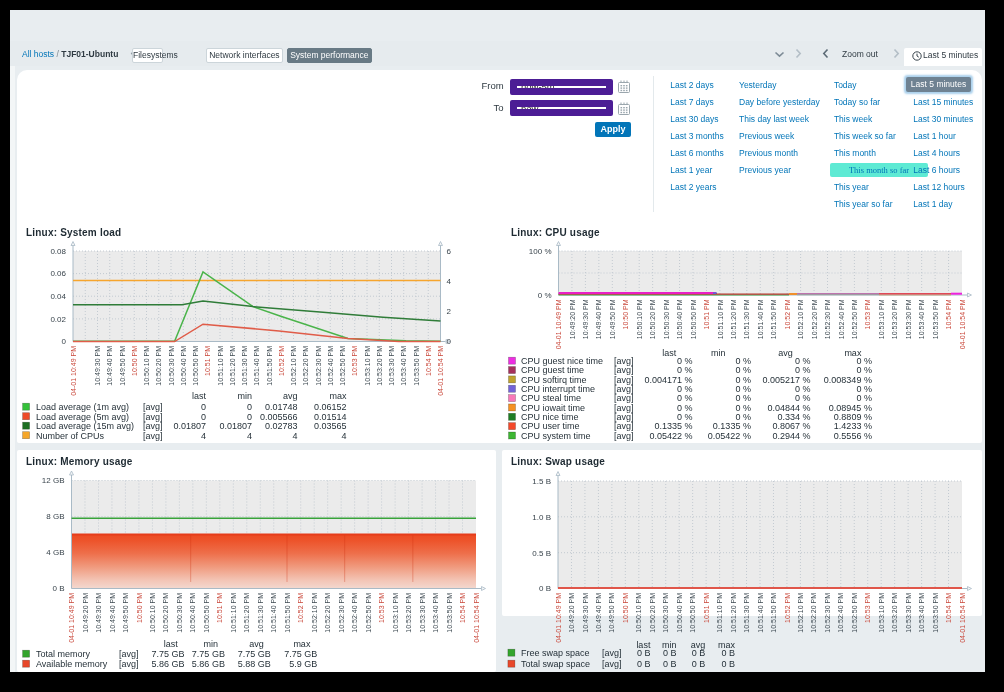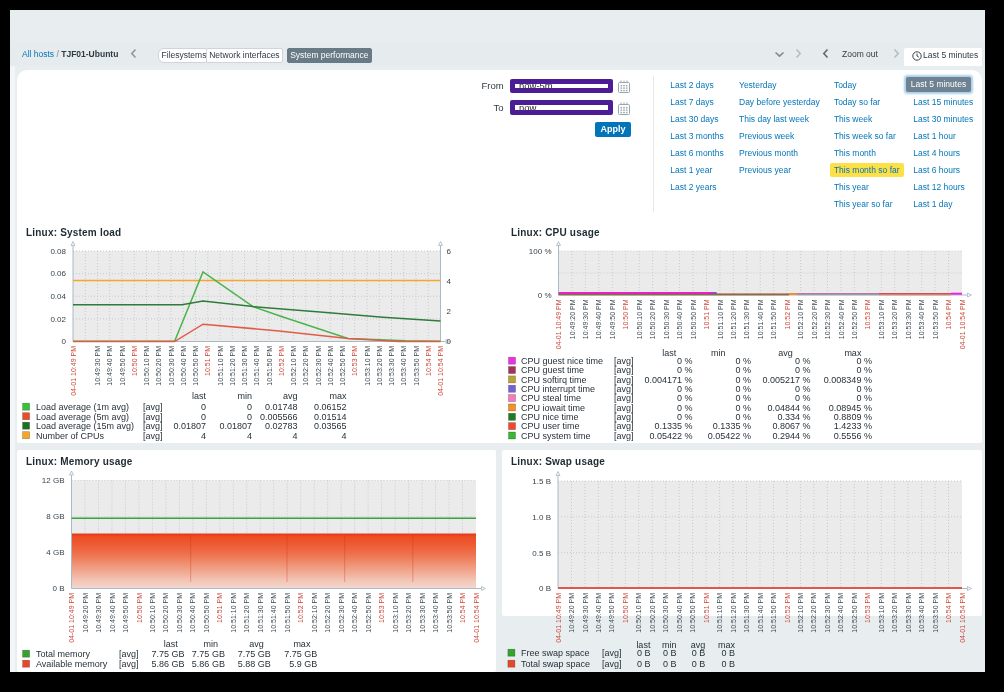--- a/index.html
+++ b/index.html
@@ -11,37 +11,37 @@
 #nav { position:absolute; left:0; top:31px; width:975px; height:25px; background:#e6ebee; font-size:8.5px; white-space:nowrap; }
 #strip { position:absolute; left:0; top:56px; width:4.5px; height:606px; background:#f3f6f7; }
 .crumb { position:absolute; top:8px; }
 a, .lnk { color:#0275b8; text-decoration:none; }
 .tab { position:absolute; top:7px; height:14.5px; background:#fff; border:1px solid #ccd5da; border-radius:2px; color:#2f3a42; text-align:center; line-height:12.5px; font-size:8.5px; white-space:nowrap; }
 .tabsel { background:#687a85; border-color:#687a85; color:#fff; }
 #ztab { position:absolute; left:894.3px; top:37.5px; width:77.7px; height:18.5px; background:#fff; border-radius:2px 2px 0 0; }
 #ztab svg { display:block; }
 #filter { position:absolute; left:7px; top:60px; width:965px; height:180px; background:#fff; border-radius:10px; }
 .flabel { position:absolute; font-size:9.5px; color:#2f3a42; text-align:right; width:40px; }
-.finput { position:absolute; width:103px; height:14.5px; border:5px solid #4c1d95; border-radius:2px; font-size:9.5px; color:#2b2b2b; padding:1px 4px; background:#fff; font-family:"Liberation Sans", sans-serif; }
+.finput { position:absolute; width:103px; height:14.5px; border:7px solid #4c1d95; border-radius:2px; font-size:9.5px; color:#2b2b2b; padding:1px 4px; background:#fff; font-family:"Liberation Sans", sans-serif; }
 .fcal { position:absolute; width:12px; height:13px; }
 #apply { position:absolute; left:578px; top:51.5px; width:36px; height:15px; background:#0275b8; border-radius:2px; color:#fff; font-size:9px; font-weight:bold; text-align:center; line-height:15px; }
 #vsep { position:absolute; left:636px; top:6px; width:1px; height:136px; background:#e3e9ec; }
 .ql { position:absolute; font-size:8.5px; color:#0275b8; white-space:nowrap; }
-.qlhl { background:#fde047; padding:2px 4px; margin:-2px -4px; border-radius:2px; }
+.qlhl { background:#5eead4; padding:2px 19px; margin:-2px -4px; border-radius:2px;font-family:Liberation Serif, serif; }
 .qlsel { left:889px !important; width:65px; top:6.6px !important; height:15.8px; background:#6f8292; color:#fff; border-radius:2px; box-shadow:0 0 2px 1.5px rgba(100,170,220,0.55); text-align:center; line-height:15.5px; }
 .panel { position:absolute; background:#fff; border-radius:2px; }
 </style></head>
 <body>
 <div id="page">
   <div id="nav">
     <div class="crumb" style="left:12px;"><span class="lnk">All hosts</span><span style="color:#7a868e"> / </span><span style="color:#2f3a42;font-weight:bold">TJF01-Ubuntu</span></div>
     <div style="position:absolute;left:120px;top:7px;"><svg width="7" height="11" viewBox="0 0 7 11">
           <path d="M5.5 1.5 L1.8 5.5 L5.5 9.5" fill="none" stroke="#8d99a2" stroke-width="1.6"></path>
         </svg></div>
-    <div class="tab" style="left:148px;width:52px;border-radius:6px;">Filesystems</div>
+    <div class="tab" style="left:122px;width:31px;">Filesystems</div>
     <div class="tab" style="left:196.2px;width:76.5px;">Network interfaces</div>
     <div class="tab tabsel" style="left:276.6px;width:85.5px;">System performance</div>
     <div style="position:absolute;left:764px;top:9px;"><svg width="11" height="7" viewBox="0 0 11 7">
           <path d="M1.5 1.5 L5.5 5.2 L9.5 1.5" fill="none" stroke="#7d8b96" stroke-width="1.6"></path>
         </svg></div>
     <div style="position:absolute;left:785px;top:7px;"><svg width="7" height="11" viewBox="0 0 7 11">
           <path d="M1.5 1.5 L5.2 5.5 L1.5 9.5" fill="none" stroke="#b3bec6" stroke-width="1.6"></path>
         </svg></div>
     <div style="position:absolute;left:812px;top:7px;"><svg width="7" height="11" viewBox="0 0 7 11">
           <path d="M5.5 1.5 L1.8 5.5 L5.5 9.5" fill="none" stroke="#5c6b76" stroke-width="1.6"></path>

